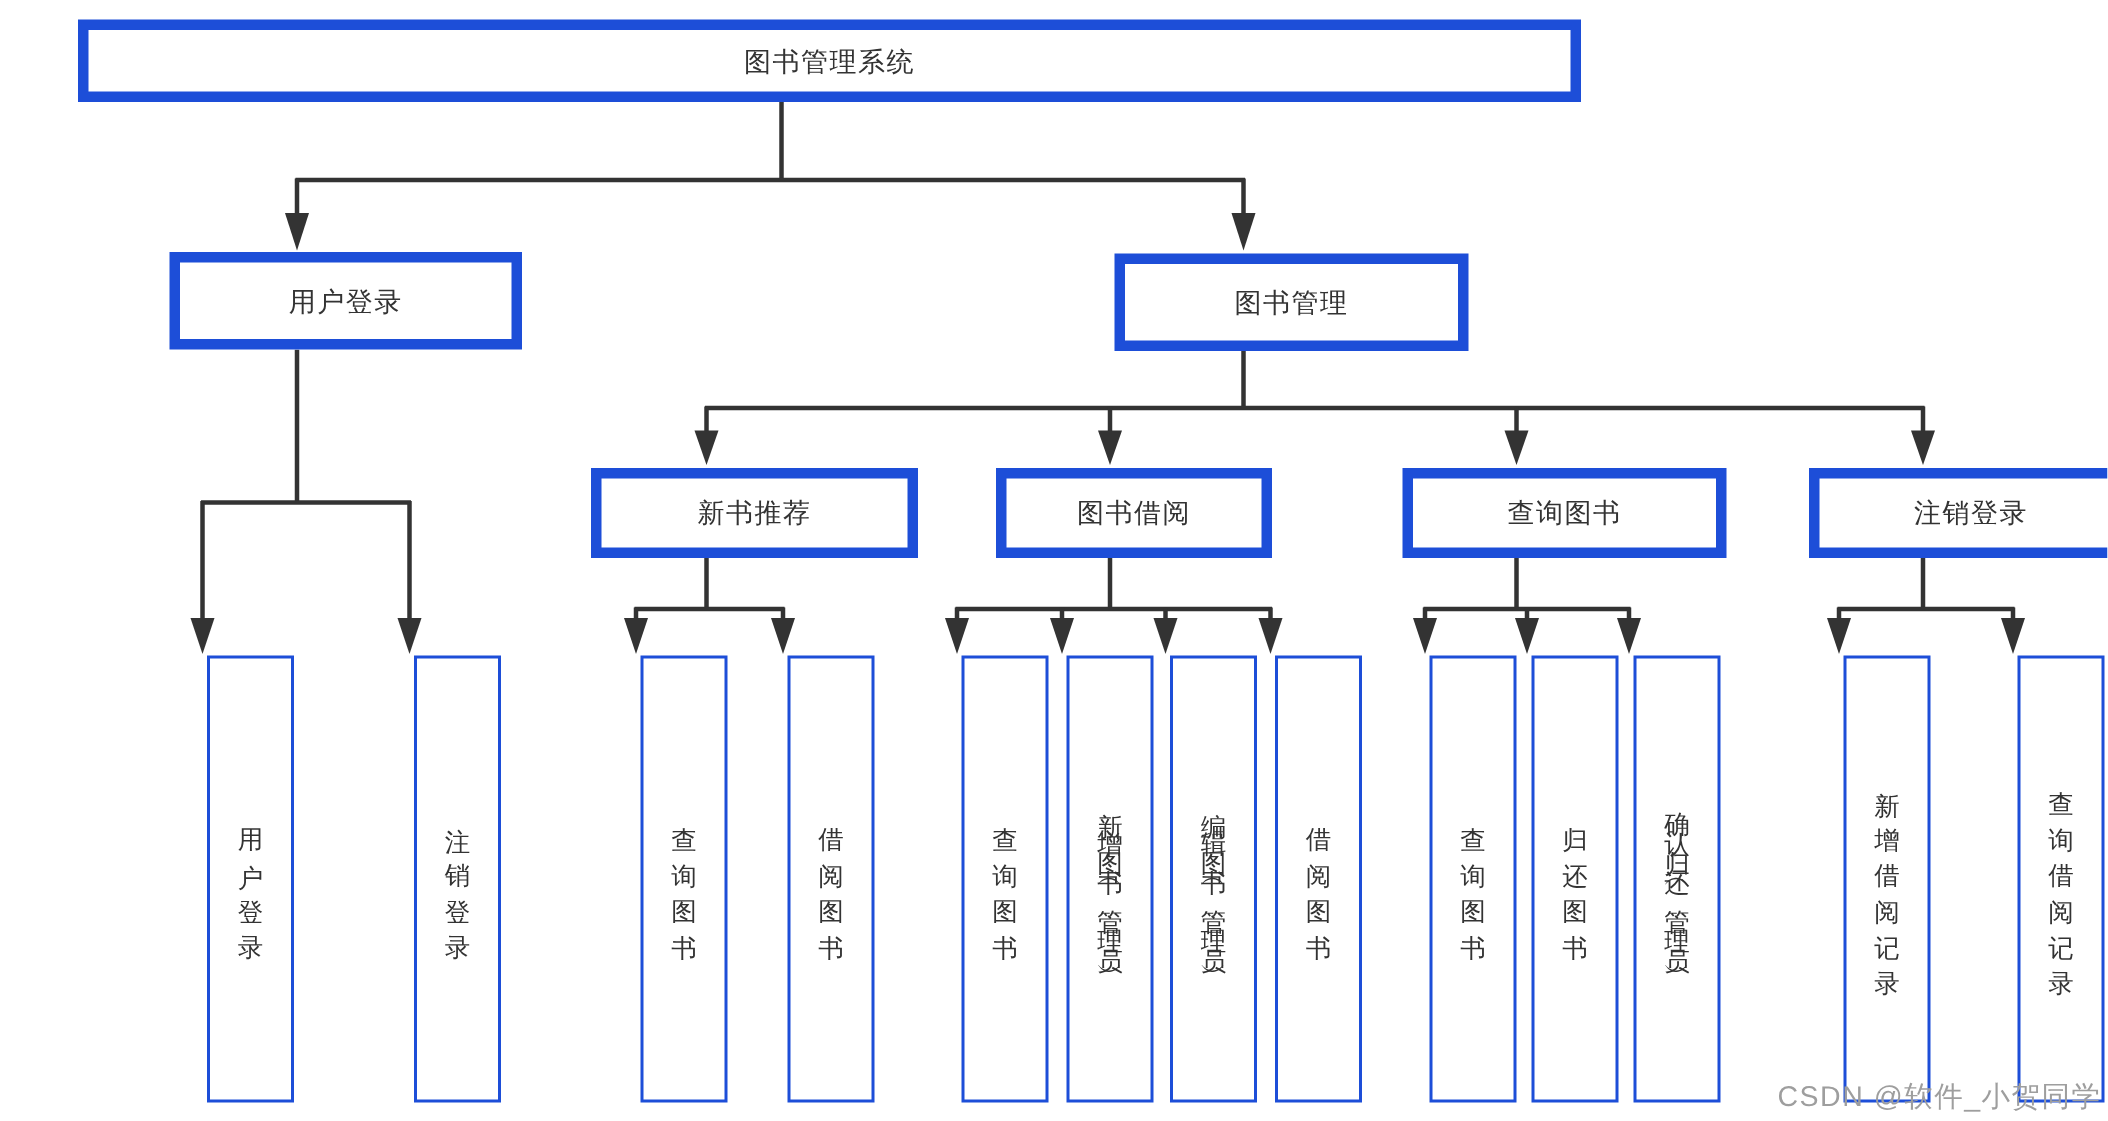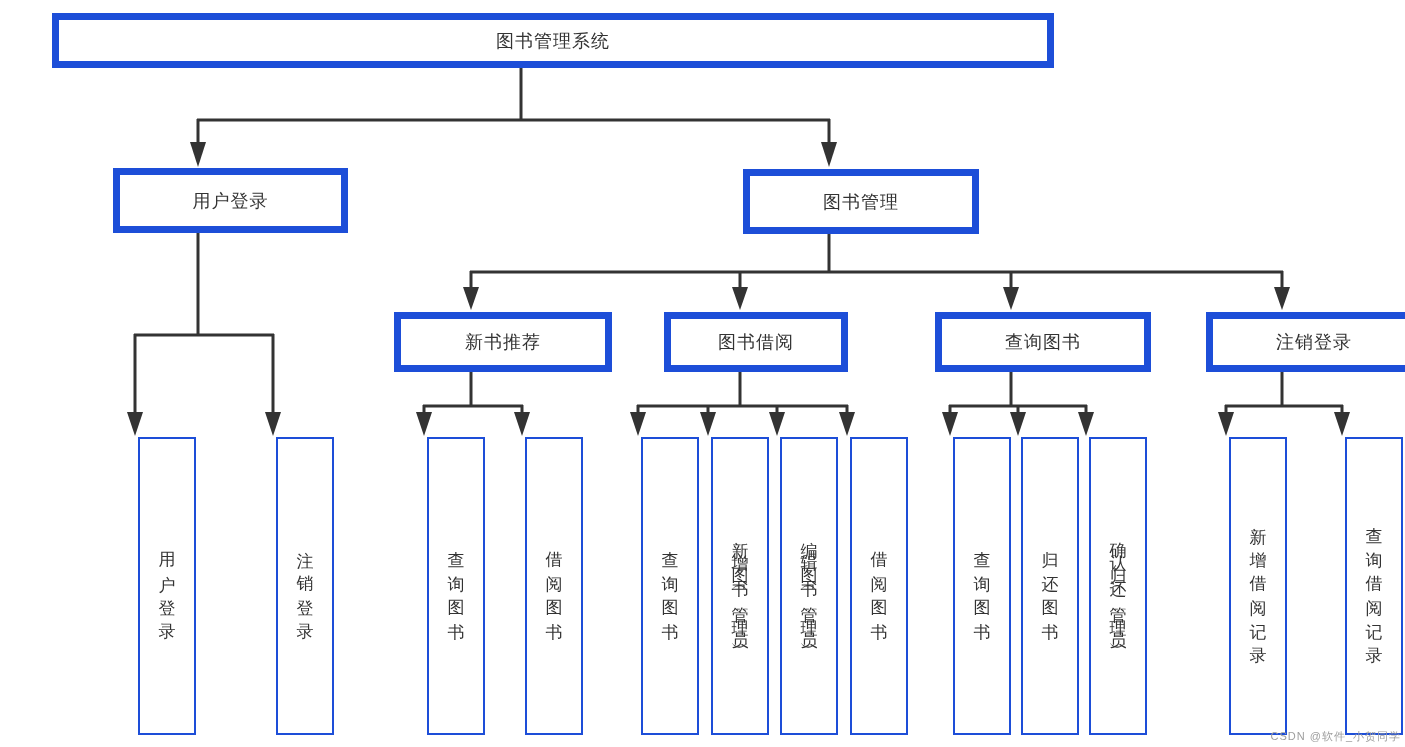--- a/index.html
+++ b/index.html
@@ -28,21 +28,21 @@
     writing-mode:vertical-rl;
     text-orientation:mixed;
     font-size:17px;
     line-height:1;
     white-space:nowrap;
   }
   #watermark{
     position:absolute;
     right:4px;
     bottom:3px;
-    font-size:11px;
+    font-size:19px;
     color:#9e9e9e;
     letter-spacing:1px;
     z-index:5;
   }
 </style>
 </head>
 <body>
 
 <div id="stage">
 

